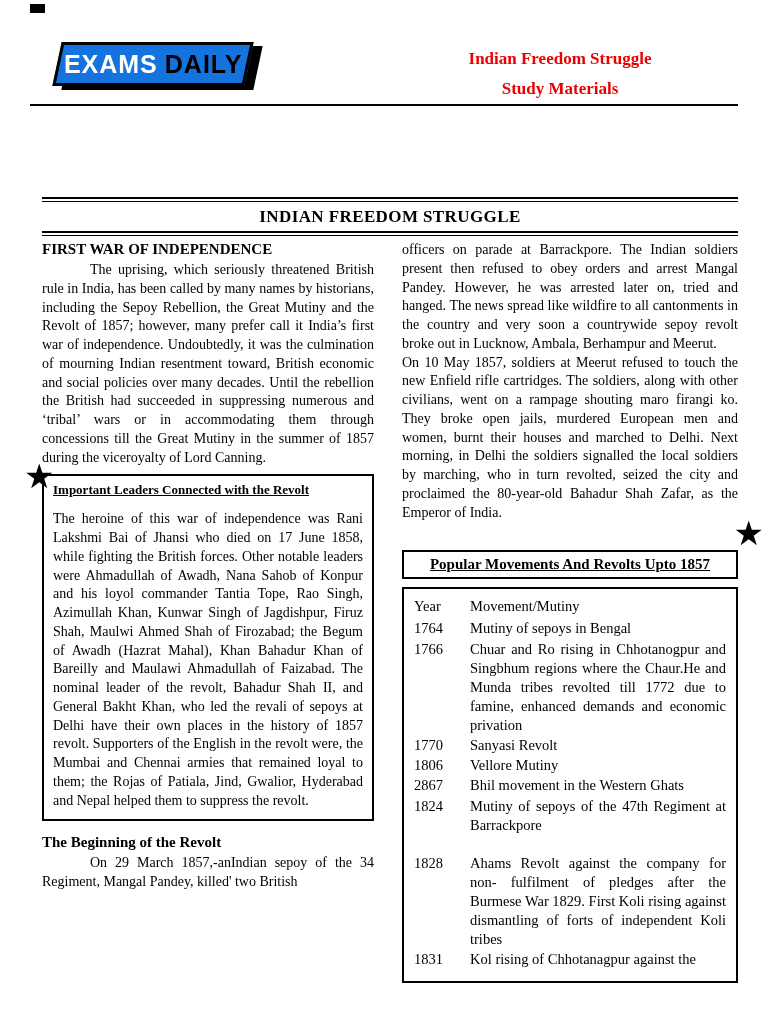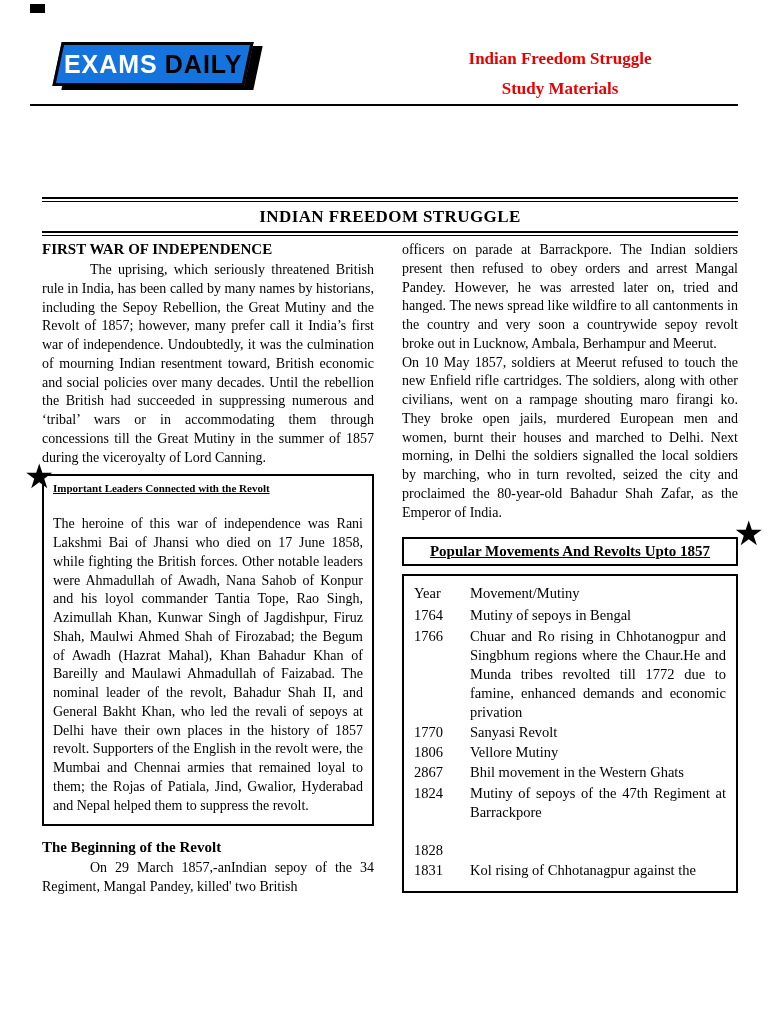--- a/index.html
+++ b/index.html
@@ -53,31 +53,31 @@
 
   p.body { font-size:14px; line-height:1.34; text-align:justify; }
   p.indent { text-indent:48px; }
   .sec-heading { font-size:15px; font-weight:bold; margin-bottom:3px; }
 
   .leaders-box {
     position:relative; margin-top:7px; border:2px solid #000;
     padding:6px 9px 9px 9px;
   }
   .leaders-heading {
-    font-size:11px; font-weight:bold; text-decoration:underline;
-    margin-bottom:21px;
+    font-size:13px; font-weight:bold; text-decoration:underline;
+    margin-bottom:12px;
   }
   .star { font-size:34px; line-height:1; color:#000; }
   .star-left { position:absolute; left:-20px; top:-16px; }
   .star-right { position:absolute; right:-26px; top:276px; }
 
   .beginning-heading { margin-top:13px; }
 
   .revolts-title-box {
-    margin-top:15px; border:2px solid #000; padding:4px 8px;
+    margin-top:28px; border:2px solid #000; padding:4px 8px;
     text-align:center; font-size:15px; font-weight:bold; text-decoration:underline;
   }
   .revolts-table-box { margin-top:8px; border:2px solid #000; padding:8px 10px 10px 10px; }
   .t-head, .t-row { display:flex; font-size:14.5px; line-height:1.32; }
   .t-head { margin-bottom:3px; }
   .t-year { width:56px; flex-shrink:0; }
   .t-move { flex:1; text-align:justify; }
   .t-row { margin-bottom:1px; }
   .t-row.gap { margin-top:19px; }
 </style>
@@ -159,20 +159,21 @@
         <div class="t-row">
           <span class="t-year">2867</span>
           <span class="t-move">Bhil movement in the Western Ghats</span>
         </div>
         <div class="t-row">
           <span class="t-year">1824</span>
           <span class="t-move">Mutiny of sepoys of the 47th Regiment at Barrackpore</span>
         </div>
         <div class="t-row gap">
           <span class="t-year">1828</span>
+          <span class="t-move">Ahams Revolt against the company for non- fulfilment of pledges after the Burmese War 1829. First Koli rising against dismantling of forts of independent Koli tribes</span>
         </div>
         <div class="t-row">
           <span class="t-year">1831</span>
           <span class="t-move">Kol rising of Chhotanagpur against the</span>
         </div>
       </div>
     </div>
   </div>
 </div>
 

